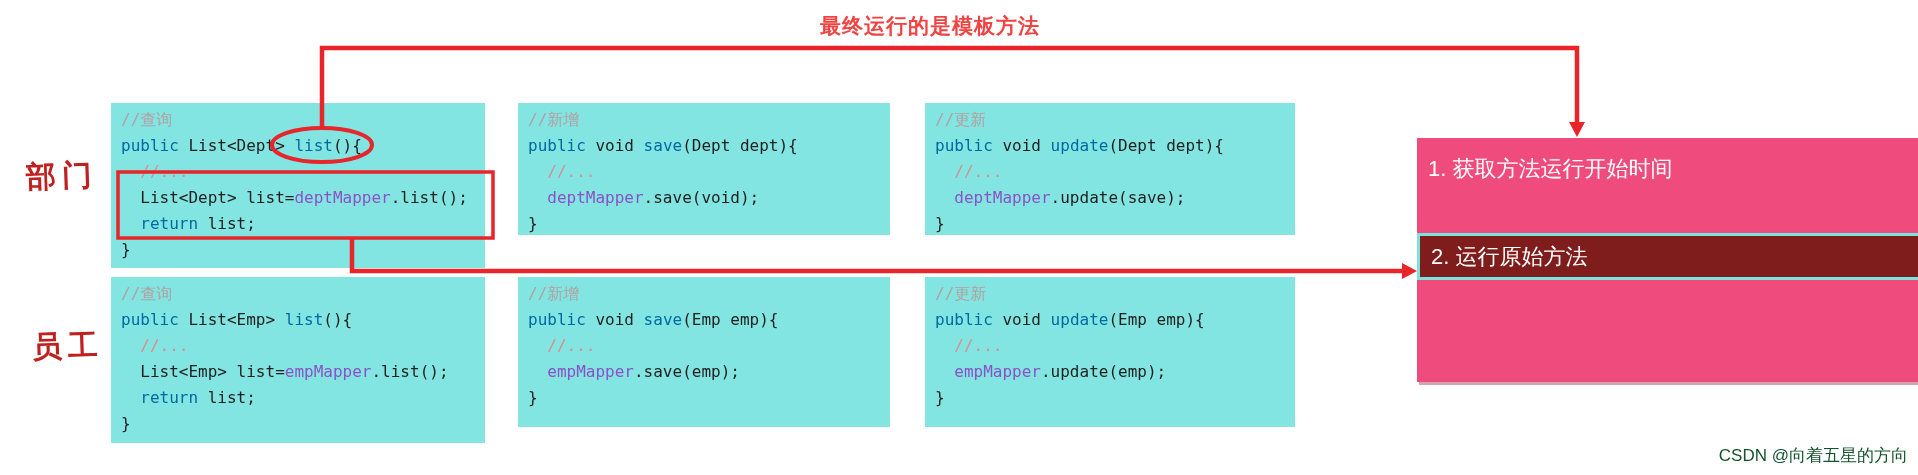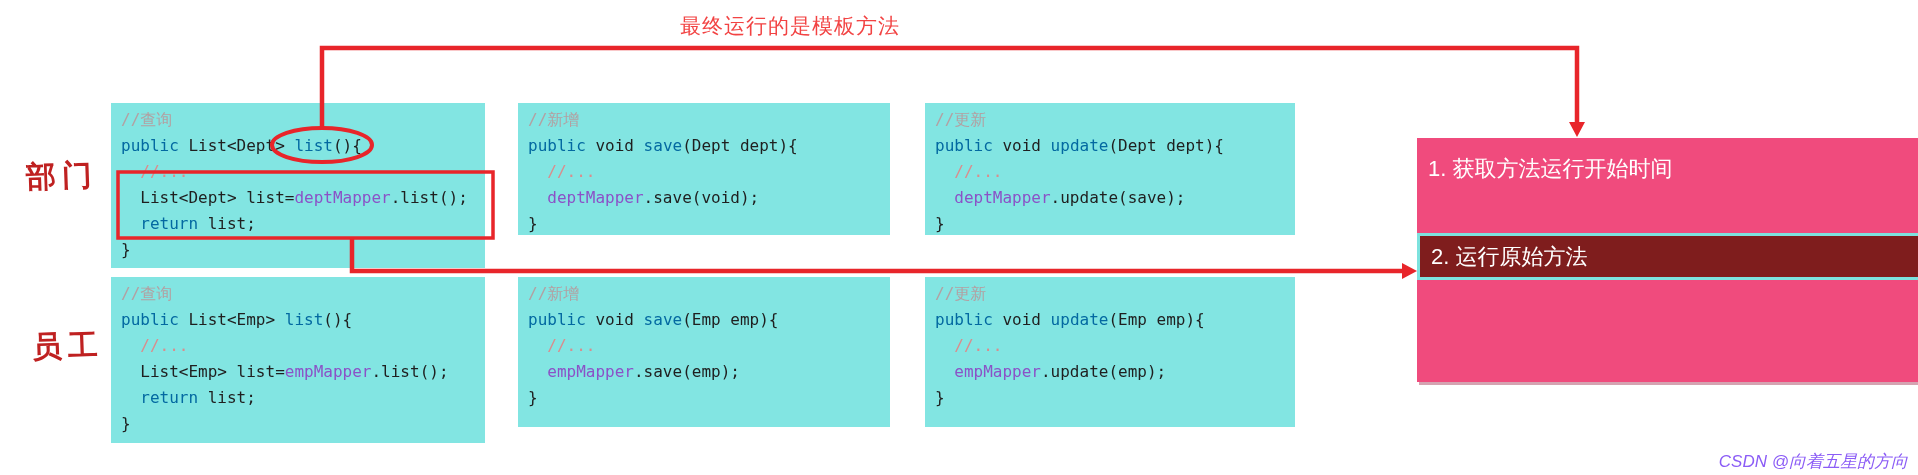--- a/index.html
+++ b/index.html
@@ -5,22 +5,22 @@
   html,body{margin:0;padding:0;background:#ffffff;}
   .canvas{
     position:relative;
     width:1918px;height:475px;
     background:#ffffff;
     font-family:"Liberation Sans",sans-serif;
     overflow:hidden;
   }
   .title{
     position:absolute;left:540px;top:12px;width:500px;
-    text-align:center;
-    font-size:21px;font-weight:normal;color:#f24343;
+    text-align:right;
+    font-size:21px;font-weight:bold;color:#f24343;
     letter-spacing:1px;
   }
   .row-label{
     position:absolute;
     font-family:"DejaVu Serif",serif;
     font-weight:bold;font-size:30px;color:#bf2121;
     letter-spacing:6px;
     transform:rotate(-2deg);
   }
   #lbl-dept{left:26px;top:156px;}
@@ -63,22 +63,22 @@
     height:47px;
     border:3px solid #7de2de;
     background:#7f1d1d;
   }
   .step3{flex:1;align-items:flex-end;padding-bottom:14px;}
   .overlay{
     position:absolute;left:0;top:0;width:1918px;height:475px;
     pointer-events:none;
   }
   .watermark{
-    position:absolute;right:10px;bottom:2px;
-    font-size:17px;color:#8b5cf6;font-style:italic;
+    position:absolute;right:10px;bottom:8px;
+    font-size:17px;color:#14532d;
   }
 </style>
 </head>
 <body>
 
 <div class="canvas">
 
   <div class="title">最终运行的是模板方法</div>
 
   <div class="row-label" id="lbl-dept">部门</div>

